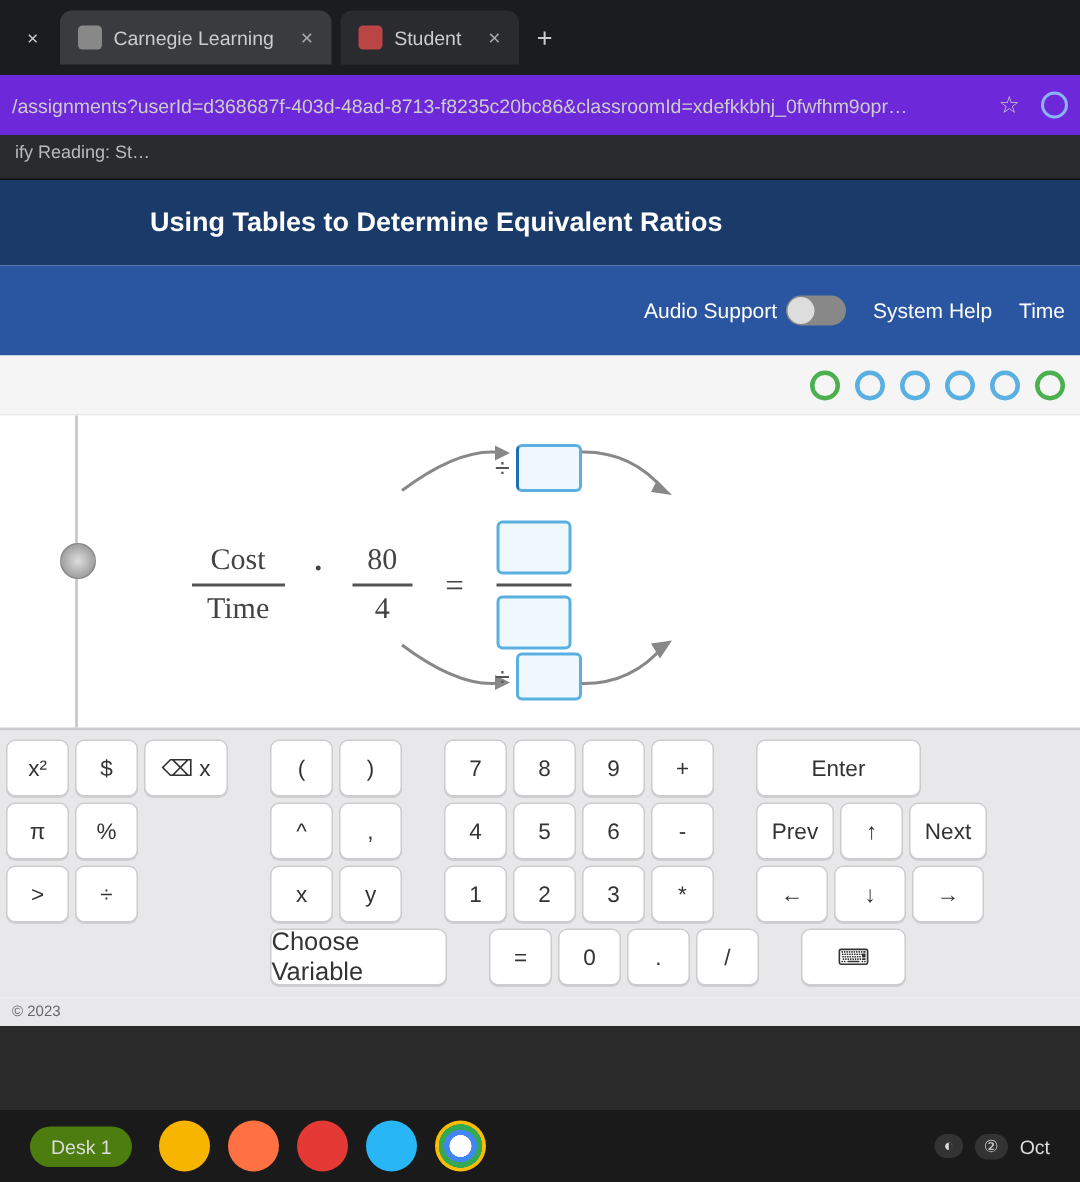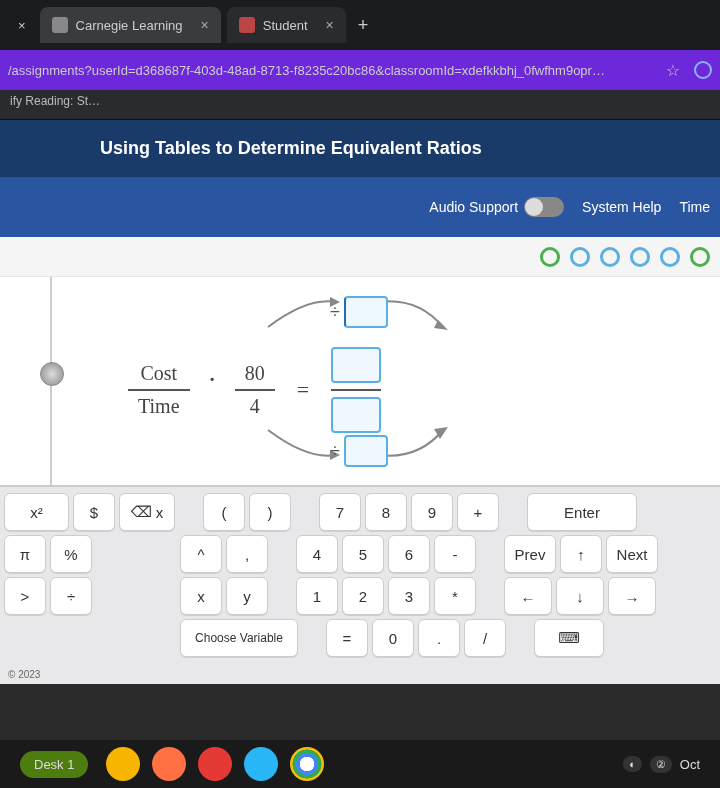--- a/index.html
+++ b/index.html
@@ -145,21 +145,21 @@
     </svg>
     <div style="position:absolute; left:330px; top:158px; display:flex; align-items:center;">
       <span style="font-size:18px;color:#555;margin-right:4px;">÷</span>
       <span class="box small"></span>
     </div>
   </div>
 
   <div class="keyboard">
     <div class="krow">
       <div class="keygroup">
-        <div class="key" style="width:65px">x²</div>
+        <div class="key" style="width:42px">x²</div>
         <div class="key" style="width:42px">$</div>
         <div class="key" style="width:56px">⌫ <span style="margin-left:4px;">x</span></div>
       </div>
       <div class="gap"></div>
       <div class="keygroup">
         <div class="key" style="width:42px">(</div>
         <div class="key" style="width:42px">)</div>
       </div>
       <div class="gap"></div>
       <div class="keygroup">
@@ -218,21 +218,21 @@
       <div class="keygroup">
         <div class="key" style="width:48px">←</div>
         <div class="key" style="width:48px">↓</div>
         <div class="key" style="width:48px">→</div>
       </div>
     </div>
 
     <div class="krow">
       <div class="key" style="width:88px;visibility:hidden"></div>
       <div style="width:80px"></div>
-      <div class="key" style="width:118px;font-size:12px">Choose Variable</div>
+      <div class="key" style="width:118px;font-size:17px">Choose Variable</div>
       <div class="gap"></div>
       <div class="keygroup">
         <div class="key" style="width:42px">=</div>
         <div class="key" style="width:42px">0</div>
         <div class="key" style="width:42px">.</div>
         <div class="key" style="width:42px">/</div>
       </div>
       <div class="gap"></div>
       <div class="key" style="width:70px">⌨</div>
     </div>

